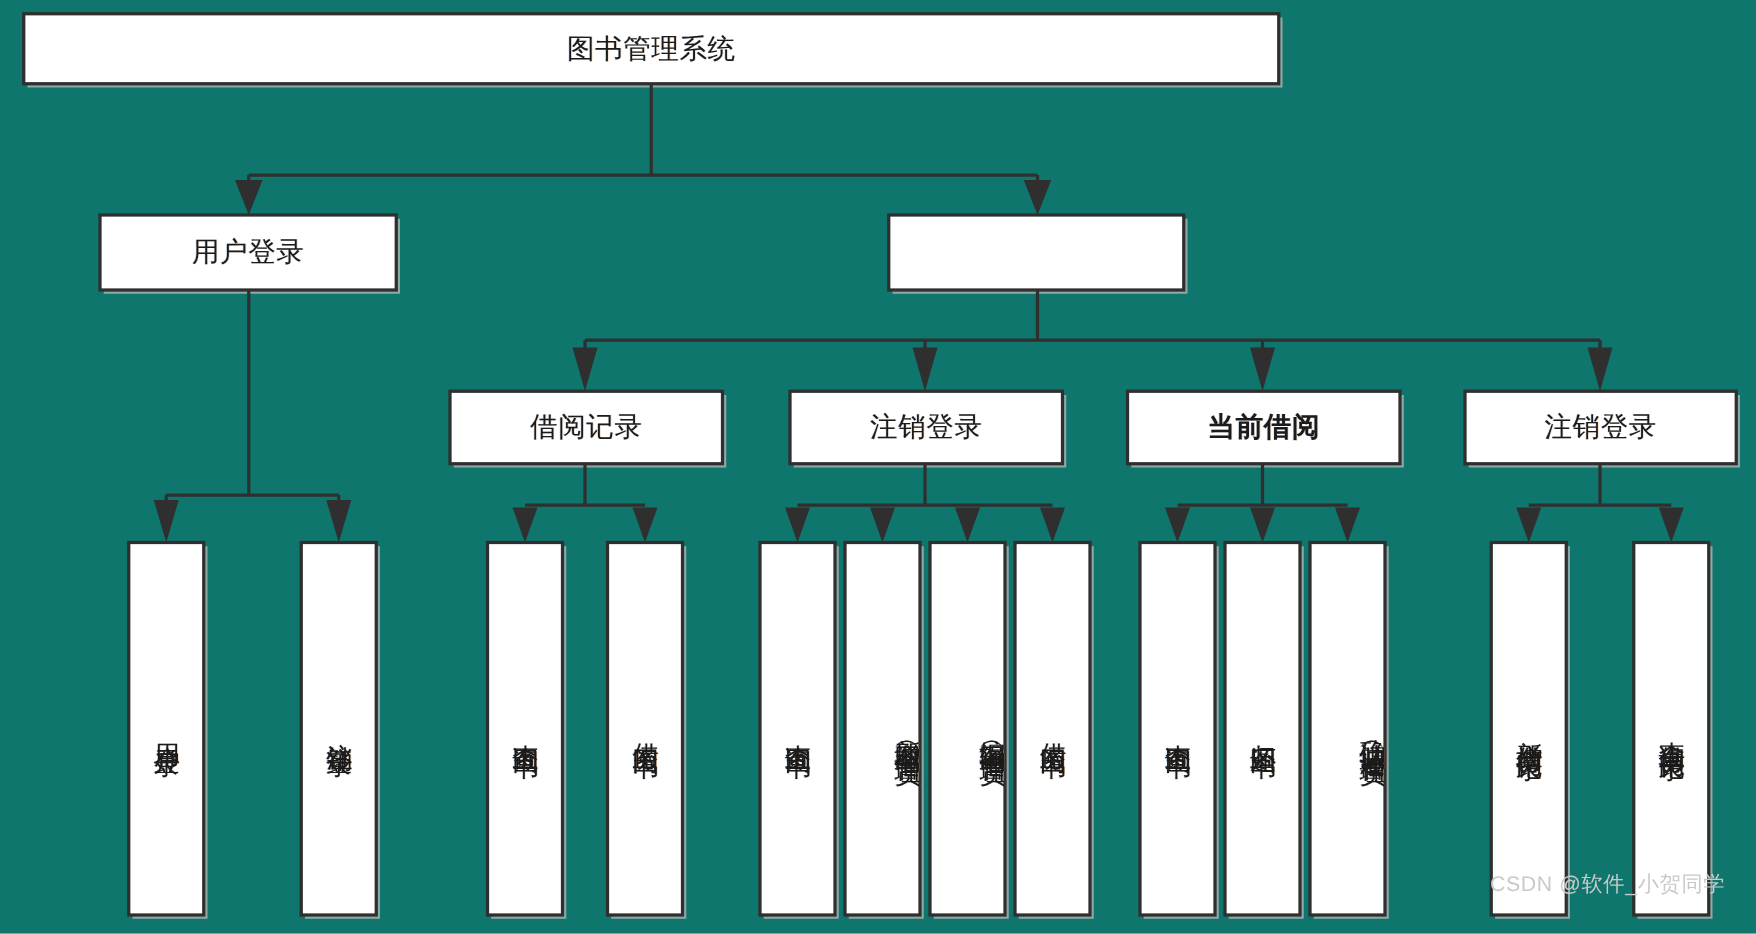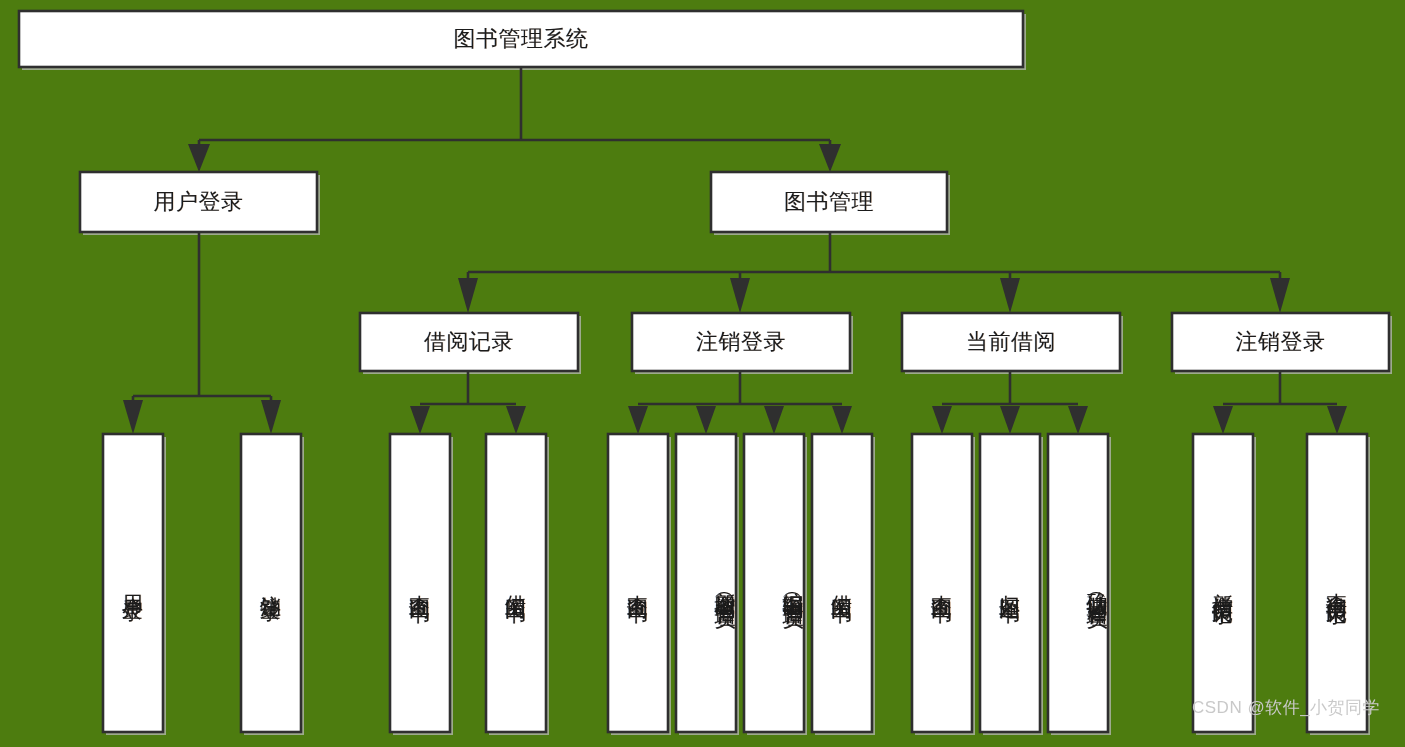--- a/index.html
+++ b/index.html
@@ -7,21 +7,21 @@
     padding: 0;
     background: #ffffff;
   }
   body {
     font-family: "Liberation Sans", "DejaVu Sans", sans-serif;
   }
   #diagram-root {
     position: relative;
     width: 1405px;
     height: 747px;
-    background: #4d7c0f;
+    background: #0f766e;
     overflow: hidden;
   }
   svg.canvas {
     position: absolute;
     left: 0;
     top: 0;
     width: 1405px;
     height: 747px;
   }
   .node-box {
@@ -224,25 +224,24 @@
     <g>
       <rect class="node-box-shadow" x="1310" y="437" width="60" height="298"></rect>
       <rect class="node-box" x="1307" y="434" width="60" height="298"></rect>
     </g>
 
   </svg>
 
   <div class="node-label" style="left:19px; top:11px; width:1004px; height:56px;">图书管理系统</div>
 
   <div class="node-label" style="left:80px; top:172px; width:237px; height:60px;">用户登录</div>
-  <div class="node-label" style="left:711px; top:172px; width:236px; height:60px;">图书管理</div>
 
   <div class="node-label" style="left:360px; top:313px; width:218px; height:58px;">借阅记录</div>
   <div class="node-label" style="left:632px; top:313px; width:218px; height:58px;">注销登录</div>
-  <div class="node-label" style="left:902px; top:313px; width:218px; height:58px;">当前借阅</div>
+  <div class="node-label" style="left:902px; top:313px; width:218px; height:58px;font-weight:bold;">当前借阅</div>
   <div class="node-label" style="left:1172px; top:313px; width:217px; height:58px;">注销登录</div>
 
   <div class="node-label vertical mid-aligned" style="left:103px; top:434px; width:60px; height:298px;">用户登录</div>
   <div class="node-label vertical mid-aligned" style="left:241px; top:434px; width:60px; height:298px;">注销登录</div>
 
   <div class="node-label vertical mid-aligned" style="left:390px; top:434px; width:60px; height:298px;">查询图书</div>
   <div class="node-label vertical mid-aligned" style="left:486px; top:434px; width:60px; height:298px;">借阅图书</div>
 
   <div class="node-label vertical mid-aligned" style="left:608px; top:434px; width:60px; height:298px;">查询图书</div>
   <div class="node-label vertical top-aligned" style="left:676px; top:434px; width:60px; height:298px;">新增图书（管理员）</div>

